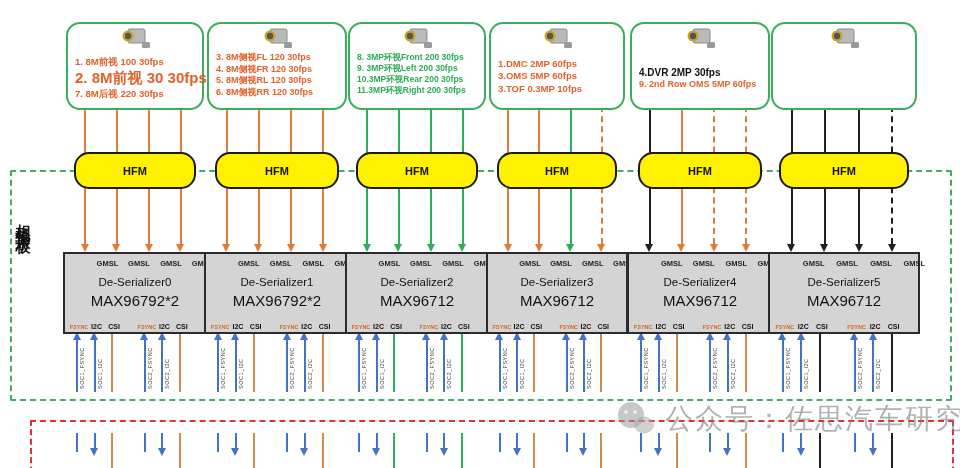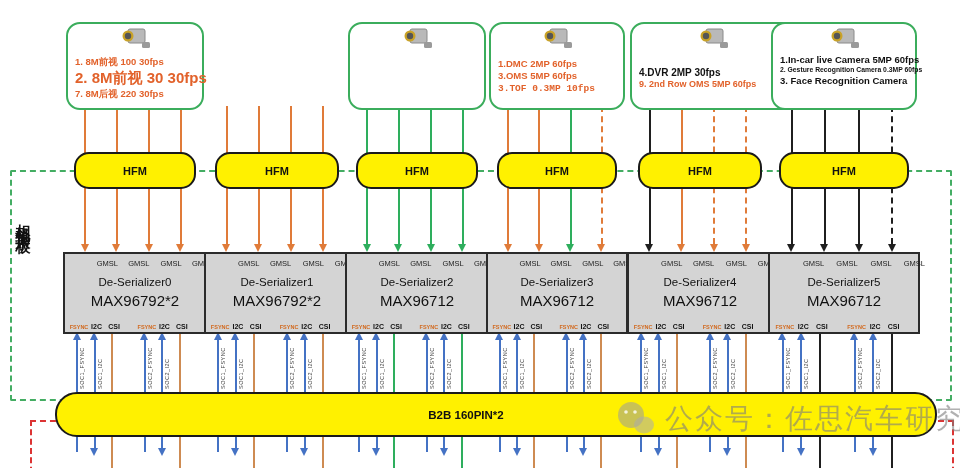--- a/index.html
+++ b/index.html
@@ -7,21 +7,21 @@
           font-family:"Liberation Sans","DejaVu Sans",sans-serif;}
   .cambox{position:absolute;background:#fff;border:2px solid #3BAD5C;border-radius:14px;z-index:3;}
   .camicon{position:absolute;left:50%;transform:translateX(-50%);top:3px;z-index:4;}
   .camtext{position:absolute;z-index:4;}
   .camline{white-space:nowrap;line-height:1.3;font-weight:600;}
   .hfm{position:absolute;background:#FFF100;border:2px solid #1a1a1a;border-radius:15px;z-index:4;
        display:flex;align-items:center;justify-content:center;font-weight:bold;font-size:11px;color:#111;}
   .des{position:absolute;background:#D4D4D4;border:2px solid #2b2b2b;z-index:3;}
   .desname{position:absolute;width:100%;text-align:center;font-size:11.5px;color:#111;}
   .deschip{position:absolute;width:100%;text-align:center;font-size:15px;color:#111;}
-  .gmsl{position:absolute;transform:translateX(-50%);font-size:7.5px;font-weight:normal;color:#222;padding-left:40px;}
+  .gmsl{position:absolute;transform:translateX(-50%);font-size:7.5px;font-weight:bold;color:#222;padding-left:40px;}
   .port{position:absolute;transform:translateX(-50%);font-weight:bold;white-space:nowrap;}
   .vline{position:absolute;z-index:2;}
   .ah{position:absolute;width:0;height:0;z-index:2;}
   .buslbl{position:absolute;z-index:2;font-size:5.5px;color:#444;writing-mode:vertical-rl;
           transform:rotate(180deg);white-space:nowrap;letter-spacing:0.5px;}
   #greenrect{position:absolute;left:10px;top:170px;width:938px;height:227px;
              border:2px dashed #44AD63;z-index:1;border-radius:2px;}
   #redrect{position:absolute;left:30px;top:420px;width:920px;height:60px;
            border:2px dashed #DC3434;border-bottom:none;z-index:1;}
   #boardlabel{position:absolute;left:13px;top:212px;height:140px;writing-mode:vertical-rl;
@@ -33,23 +33,20 @@
              color:rgba(125,125,125,0.60);font-size:28px;letter-spacing:2px;white-space:nowrap;}
 </style>
 </head>
 <body>
 
 <div id="canvas">
   <div id="greenrect"></div>
   <div id="redrect"></div>
   <div id="boardlabel">相机输入子板</div>
 
-  <div id="b2b">
-    <span>B2B 160PIN*2</span>
-  </div>
 
   <div id="watermark">
     <svg width="42" height="38" viewBox="0 0 42 38">
       <circle cx="16" cy="15" r="13" fill="#9a9a9a" opacity="0.55"></circle>
       <ellipse cx="29" cy="25" rx="10" ry="8.5" fill="#ababab" opacity="0.55"></ellipse>
       <circle cx="11" cy="12" r="1.8" fill="#ffffff" opacity="0.8"></circle>
       <circle cx="20" cy="12" r="1.8" fill="#ffffff" opacity="0.8"></circle>
     </svg>
     <span>公众号：佐思汽车研究</span>
   </div>
@@ -104,20 +101,34 @@
     <div class="vline" style="left: 143.9px; top: 339px; height: 53px; width: 2px; background: rgb(68, 114, 196);"></div>
     <div class="ah" style="left: 157.9px; top: 332px; border-left: 4.5px solid transparent; border-right: 4.5px solid transparent; border-bottom: 8px solid rgb(68, 114, 196);"></div>
     <div class="vline" style="left: 161.4px; top: 339px; height: 53px; width: 2px; background: rgb(68, 114, 196);"></div>
     <div class="vline" style="left: 178.9px; top: 330px; height: 62px; width: 2px; background: rgb(206, 139, 82);"></div>
     <div class="buslbl" style="left: 146.9px; top: 341px; height: 48px;">SOC2_FSYNC</div>
     <div class="buslbl" style="left: 164.4px; top: 341px; height: 48px;">SOC2_I2C</div>
     <div class="vline" style="left: 143.9px; top: 433px; height: 19px; width: 2px; background: rgb(68, 114, 196);"></div>
     <div class="vline" style="left: 161.4px; top: 433px; height: 15px; width: 2px; background: rgb(68, 114, 196);"></div>
     <div class="ah" style="left: 157.9px; top: 448px; border-left: 4.5px solid transparent; border-right: 4.5px solid transparent; border-top: 8px solid rgb(68, 114, 196);"></div>
     <div class="vline" style="left: 178.9px; top: 433px; height: 35px; width: 2px; background: rgb(206, 139, 82);"></div>
+    <div class="cambox" style="left: 207px; top: 22px; width: 136px; height: 84px;">
+      <div class="camicon"><svg width="34" height="24" viewBox="0 0 34 24">
+          <rect x="10" y="2" width="17" height="14" rx="2" fill="#b9b9b9" stroke="#8a8a8a"></rect>
+          <rect x="24" y="15" width="8" height="6" rx="1.5" fill="#9a9a9a"></rect>
+          <circle cx="10" cy="9" r="5.5" fill="#c9a227"></circle>
+          <circle cx="10" cy="9" r="3.2" fill="#555"></circle>
+        </svg></div>
+      <div class="camtext" style="left: 7px; top: 28px; right: 2px;">
+        <div class="camline" style="color: rgb(226, 98, 43); font-size: 9px;">3. 8M侧视FL 120 30fps</div>
+        <div class="camline" style="color: rgb(226, 98, 43); font-size: 9px;">4. 8M侧视FR 120 30fps</div>
+        <div class="camline" style="color: rgb(226, 98, 43); font-size: 9px;">5. 8M侧视RL 120 30fps</div>
+        <div class="camline" style="color: rgb(226, 98, 43); font-size: 9px;">6. 8M侧视RR 120 30fps</div>
+      </div>
+    </div>
     <div class="vline" style="left: 225.72px; top: 106px; height: 138px; width: 2px; background: rgb(224, 123, 57);"></div>
     <div class="ah" style="left: 222.22px; top: 244px; border-left: 4.5px solid transparent; border-right: 4.5px solid transparent; border-top: 8px solid rgb(224, 123, 57);"></div>
     <div class="vline" style="left: 257.67px; top: 106px; height: 138px; width: 2px; background: rgb(224, 123, 57);"></div>
     <div class="ah" style="left: 254.17px; top: 244px; border-left: 4.5px solid transparent; border-right: 4.5px solid transparent; border-top: 8px solid rgb(224, 123, 57);"></div>
     <div class="vline" style="left: 290.33px; top: 106px; height: 138px; width: 2px; background: rgb(224, 123, 57);"></div>
     <div class="ah" style="left: 286.83px; top: 244px; border-left: 4.5px solid transparent; border-right: 4.5px solid transparent; border-top: 8px solid rgb(224, 123, 57);"></div>
     <div class="vline" style="left: 322.28px; top: 106px; height: 138px; width: 2px; background: rgb(224, 123, 57);"></div>
     <div class="ah" style="left: 318.78px; top: 244px; border-left: 4.5px solid transparent; border-right: 4.5px solid transparent; border-top: 8px solid rgb(224, 123, 57);"></div>
     <div class="hfm" style="left: 215px; top: 152px; width: 120px; height: 33px;">HFM</div>
     <div class="des" style="left: 204px; top: 252px; width: 142px; height: 78px;">
@@ -156,20 +167,26 @@
     <div class="vline" style="left: 303.82px; top: 433px; height: 15px; width: 2px; background: rgb(68, 114, 196);"></div>
     <div class="ah" style="left: 300.32px; top: 448px; border-left: 4.5px solid transparent; border-right: 4.5px solid transparent; border-top: 8px solid rgb(68, 114, 196);"></div>
     <div class="vline" style="left: 321.57px; top: 433px; height: 35px; width: 2px; background: rgb(206, 139, 82);"></div>
     <div class="cambox" style="left: 348px; top: 22px; width: 134px; height: 84px;">
       <div class="camicon"><svg width="34" height="24" viewBox="0 0 34 24">
           <rect x="10" y="2" width="17" height="14" rx="2" fill="#b9b9b9" stroke="#8a8a8a"></rect>
           <rect x="24" y="15" width="8" height="6" rx="1.5" fill="#9a9a9a"></rect>
           <circle cx="10" cy="9" r="5.5" fill="#c9a227"></circle>
           <circle cx="10" cy="9" r="3.2" fill="#555"></circle>
         </svg></div>
+      <div class="camtext" style="left: 7px; top: 28px; right: 2px;">
+        <div class="camline" style="color: rgb(43, 173, 87); font-size: 8.5px;">8. 3MP环视Front 200 30fps</div>
+        <div class="camline" style="color: rgb(43, 173, 87); font-size: 8.5px;">9. 3MP环视Left 200 30fps</div>
+        <div class="camline" style="color: rgb(43, 173, 87); font-size: 8.5px;">10.3MP环视Rear 200 30fps</div>
+        <div class="camline" style="color: rgb(43, 173, 87); font-size: 8.5px;">11.3MP环视Right 200 30fps</div>
+      </div>
     </div>
     <div class="vline" style="left: 366.4px; top: 106px; height: 138px; width: 2px; background: rgb(46, 174, 93);"></div>
     <div class="ah" style="left: 362.9px; top: 244px; border-left: 4.5px solid transparent; border-right: 4.5px solid transparent; border-top: 8px solid rgb(46, 174, 93);"></div>
     <div class="vline" style="left: 397.9px; top: 106px; height: 138px; width: 2px; background: rgb(46, 174, 93);"></div>
     <div class="ah" style="left: 394.4px; top: 244px; border-left: 4.5px solid transparent; border-right: 4.5px solid transparent; border-top: 8px solid rgb(46, 174, 93);"></div>
     <div class="vline" style="left: 430.1px; top: 106px; height: 138px; width: 2px; background: rgb(46, 174, 93);"></div>
     <div class="ah" style="left: 426.6px; top: 244px; border-left: 4.5px solid transparent; border-right: 4.5px solid transparent; border-top: 8px solid rgb(46, 174, 93);"></div>
     <div class="vline" style="left: 461.6px; top: 106px; height: 138px; width: 2px; background: rgb(46, 174, 93);"></div>
     <div class="ah" style="left: 458.1px; top: 244px; border-left: 4.5px solid transparent; border-right: 4.5px solid transparent; border-top: 8px solid rgb(46, 174, 93);"></div>
     <div class="hfm" style="left: 356px; top: 152px; width: 118px; height: 33px;">HFM</div>
@@ -212,21 +229,21 @@
     <div class="cambox" style="left: 489px; top: 22px; width: 132px; height: 84px;">
       <div class="camicon"><svg width="34" height="24" viewBox="0 0 34 24">
           <rect x="10" y="2" width="17" height="14" rx="2" fill="#b9b9b9" stroke="#8a8a8a"></rect>
           <rect x="24" y="15" width="8" height="6" rx="1.5" fill="#9a9a9a"></rect>
           <circle cx="10" cy="9" r="5.5" fill="#c9a227"></circle>
           <circle cx="10" cy="9" r="3.2" fill="#555"></circle>
         </svg></div>
       <div class="camtext" style="left: 7px; top: 34px; right: 2px;">
         <div class="camline" style="color: rgb(226, 98, 43); font-size: 9.5px;">1.DMC 2MP 60fps</div>
         <div class="camline" style="color: rgb(226, 98, 43); font-size: 9.5px;">3.OMS 5MP 60fps</div>
-        <div class="camline" style="color: rgb(226, 98, 43); font-size: 9.5px; font-family: Liberation Mono, monospace;">3.TOF 0.3MP 10fps</div>
+        <div class="camline" style="color: rgb(226, 98, 43); font-size: 9.5px;">3.TOF 0.3MP 10fps</div>
       </div>
     </div>
     <div class="vline" style="left: 507.08px; top: 106px; height: 138px; width: 2px; background: rgb(224, 123, 57);"></div>
     <div class="ah" style="left: 503.58px; top: 244px; border-left: 4.5px solid transparent; border-right: 4.5px solid transparent; border-top: 8px solid rgb(224, 123, 57);"></div>
     <div class="vline" style="left: 538.13px; top: 106px; height: 138px; width: 2px; background: rgb(224, 123, 57);"></div>
     <div class="ah" style="left: 534.63px; top: 244px; border-left: 4.5px solid transparent; border-right: 4.5px solid transparent; border-top: 8px solid rgb(224, 123, 57);"></div>
     <div class="vline" style="left: 569.87px; top: 106px; height: 138px; width: 2px; background: rgb(46, 174, 93);"></div>
     <div class="ah" style="left: 566.37px; top: 244px; border-left: 4.5px solid transparent; border-right: 4.5px solid transparent; border-top: 8px solid rgb(46, 174, 93);"></div>
     <div class="vline" style="left: 600.92px; top: 106px; height: 138px; width: 0px; border-left: 2px dashed rgb(224, 123, 57);"></div>
     <div class="ah" style="left: 597.42px; top: 244px; border-left: 4.5px solid transparent; border-right: 4.5px solid transparent; border-top: 8px solid rgb(224, 123, 57);"></div>
@@ -260,21 +277,21 @@
     <div class="vline" style="left: 565.73px; top: 339px; height: 53px; width: 2px; background: rgb(68, 114, 196);"></div>
     <div class="ah" style="left: 579.48px; top: 332px; border-left: 4.5px solid transparent; border-right: 4.5px solid transparent; border-bottom: 8px solid rgb(68, 114, 196);"></div>
     <div class="vline" style="left: 582.98px; top: 339px; height: 53px; width: 2px; background: rgb(68, 114, 196);"></div>
     <div class="vline" style="left: 600.23px; top: 330px; height: 62px; width: 2px; background: rgb(206, 139, 82);"></div>
     <div class="buslbl" style="left: 568.73px; top: 341px; height: 48px;">SOC2_FSYNC</div>
     <div class="buslbl" style="left: 585.98px; top: 341px; height: 48px;">SOC2_I2C</div>
     <div class="vline" style="left: 565.73px; top: 433px; height: 19px; width: 2px; background: rgb(68, 114, 196);"></div>
     <div class="vline" style="left: 582.98px; top: 433px; height: 15px; width: 2px; background: rgb(68, 114, 196);"></div>
     <div class="ah" style="left: 579.48px; top: 448px; border-left: 4.5px solid transparent; border-right: 4.5px solid transparent; border-top: 8px solid rgb(68, 114, 196);"></div>
     <div class="vline" style="left: 600.23px; top: 433px; height: 35px; width: 2px; background: rgb(206, 139, 82);"></div>
-    <div class="cambox" style="left: 630px; top: 22px; width: 136px; height: 84px; padding-left: 26px;">
+    <div class="cambox" style="left: 630px; top: 22px; width: 136px; height: 84px;">
       <div class="camicon"><svg width="34" height="24" viewBox="0 0 34 24">
           <rect x="10" y="2" width="17" height="14" rx="2" fill="#b9b9b9" stroke="#8a8a8a"></rect>
           <rect x="24" y="15" width="8" height="6" rx="1.5" fill="#9a9a9a"></rect>
           <circle cx="10" cy="9" r="5.5" fill="#c9a227"></circle>
           <circle cx="10" cy="9" r="3.2" fill="#555"></circle>
         </svg></div>
       <div class="camtext" style="left: 7px; top: 42px; right: 2px;">
         <div class="camline" style="color: rgb(17, 17, 17); font-size: 10px;">4.DVR 2MP 30fps</div>
         <div class="camline" style="color: rgb(226, 98, 43); font-size: 9px;">9. 2nd Row OMS 5MP 60fps</div>
       </div>
@@ -324,25 +341,20 @@
     <div class="vline" style="left: 726.82px; top: 433px; height: 15px; width: 2px; background: rgb(68, 114, 196);"></div>
     <div class="ah" style="left: 723.32px; top: 448px; border-left: 4.5px solid transparent; border-right: 4.5px solid transparent; border-top: 8px solid rgb(68, 114, 196);"></div>
     <div class="vline" style="left: 744.57px; top: 433px; height: 35px; width: 2px; background: rgb(206, 139, 82);"></div>
     <div class="cambox" style="left: 771px; top: 22px; width: 142px; height: 84px;">
       <div class="camicon"><svg width="34" height="24" viewBox="0 0 34 24">
           <rect x="10" y="2" width="17" height="14" rx="2" fill="#b9b9b9" stroke="#8a8a8a"></rect>
           <rect x="24" y="15" width="8" height="6" rx="1.5" fill="#9a9a9a"></rect>
           <circle cx="10" cy="9" r="5.5" fill="#c9a227"></circle>
           <circle cx="10" cy="9" r="3.2" fill="#555"></circle>
         </svg></div>
-      <div class="camtext" style="left: 7px; top: 30px; right: 2px;">
-        <div class="camline" style="color: rgb(17, 17, 17); font-size: 9.5px;">1.In-car live Camera 5MP 60fps</div>
-        <div class="camline" style="color: rgb(17, 17, 17); font-size: 6.8px;">2. Gesture Recognition Camera 0.3MP 60fps</div>
-        <div class="camline" style="color: rgb(17, 17, 17); font-size: 9.5px;">3. Face Recognition Camera</div>
-      </div>
     </div>
     <div class="vline" style="left: 790.68px; top: 106px; height: 138px; width: 2px; background: rgb(31, 31, 31);"></div>
     <div class="ah" style="left: 787.18px; top: 244px; border-left: 4.5px solid transparent; border-right: 4.5px solid transparent; border-top: 8px solid rgb(31, 31, 31);"></div>
     <div class="vline" style="left: 823.98px; top: 106px; height: 138px; width: 2px; background: rgb(31, 31, 31);"></div>
     <div class="ah" style="left: 820.48px; top: 244px; border-left: 4.5px solid transparent; border-right: 4.5px solid transparent; border-top: 8px solid rgb(31, 31, 31);"></div>
     <div class="vline" style="left: 858.02px; top: 106px; height: 138px; width: 2px; background: rgb(31, 31, 31);"></div>
     <div class="ah" style="left: 854.52px; top: 244px; border-left: 4.5px solid transparent; border-right: 4.5px solid transparent; border-top: 8px solid rgb(31, 31, 31);"></div>
     <div class="vline" style="left: 891.32px; top: 106px; height: 138px; width: 0px; border-left: 2px dashed rgb(31, 31, 31);"></div>
     <div class="ah" style="left: 887.82px; top: 244px; border-left: 4.5px solid transparent; border-right: 4.5px solid transparent; border-top: 8px solid rgb(31, 31, 31);"></div>
     <div class="hfm" style="left: 779px; top: 152px; width: 126px; height: 33px;">HFM</div>

